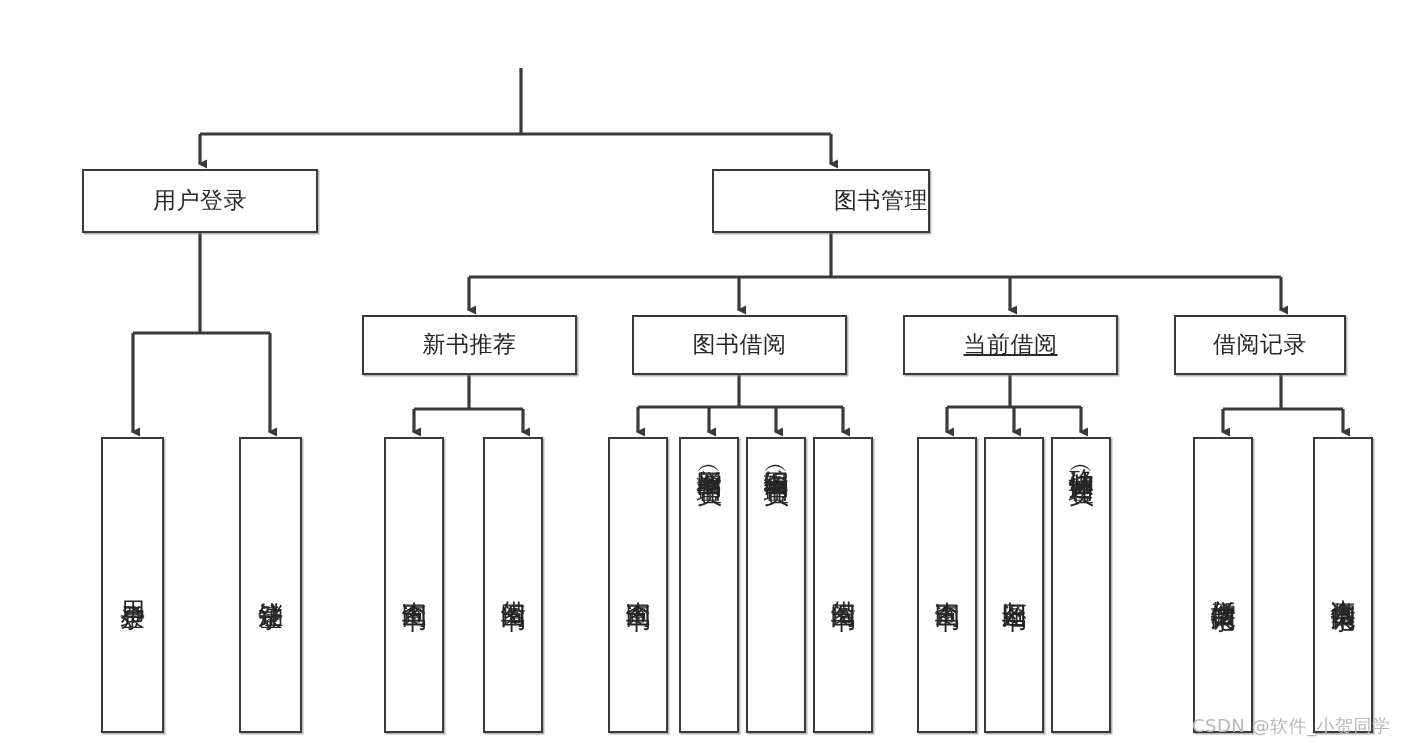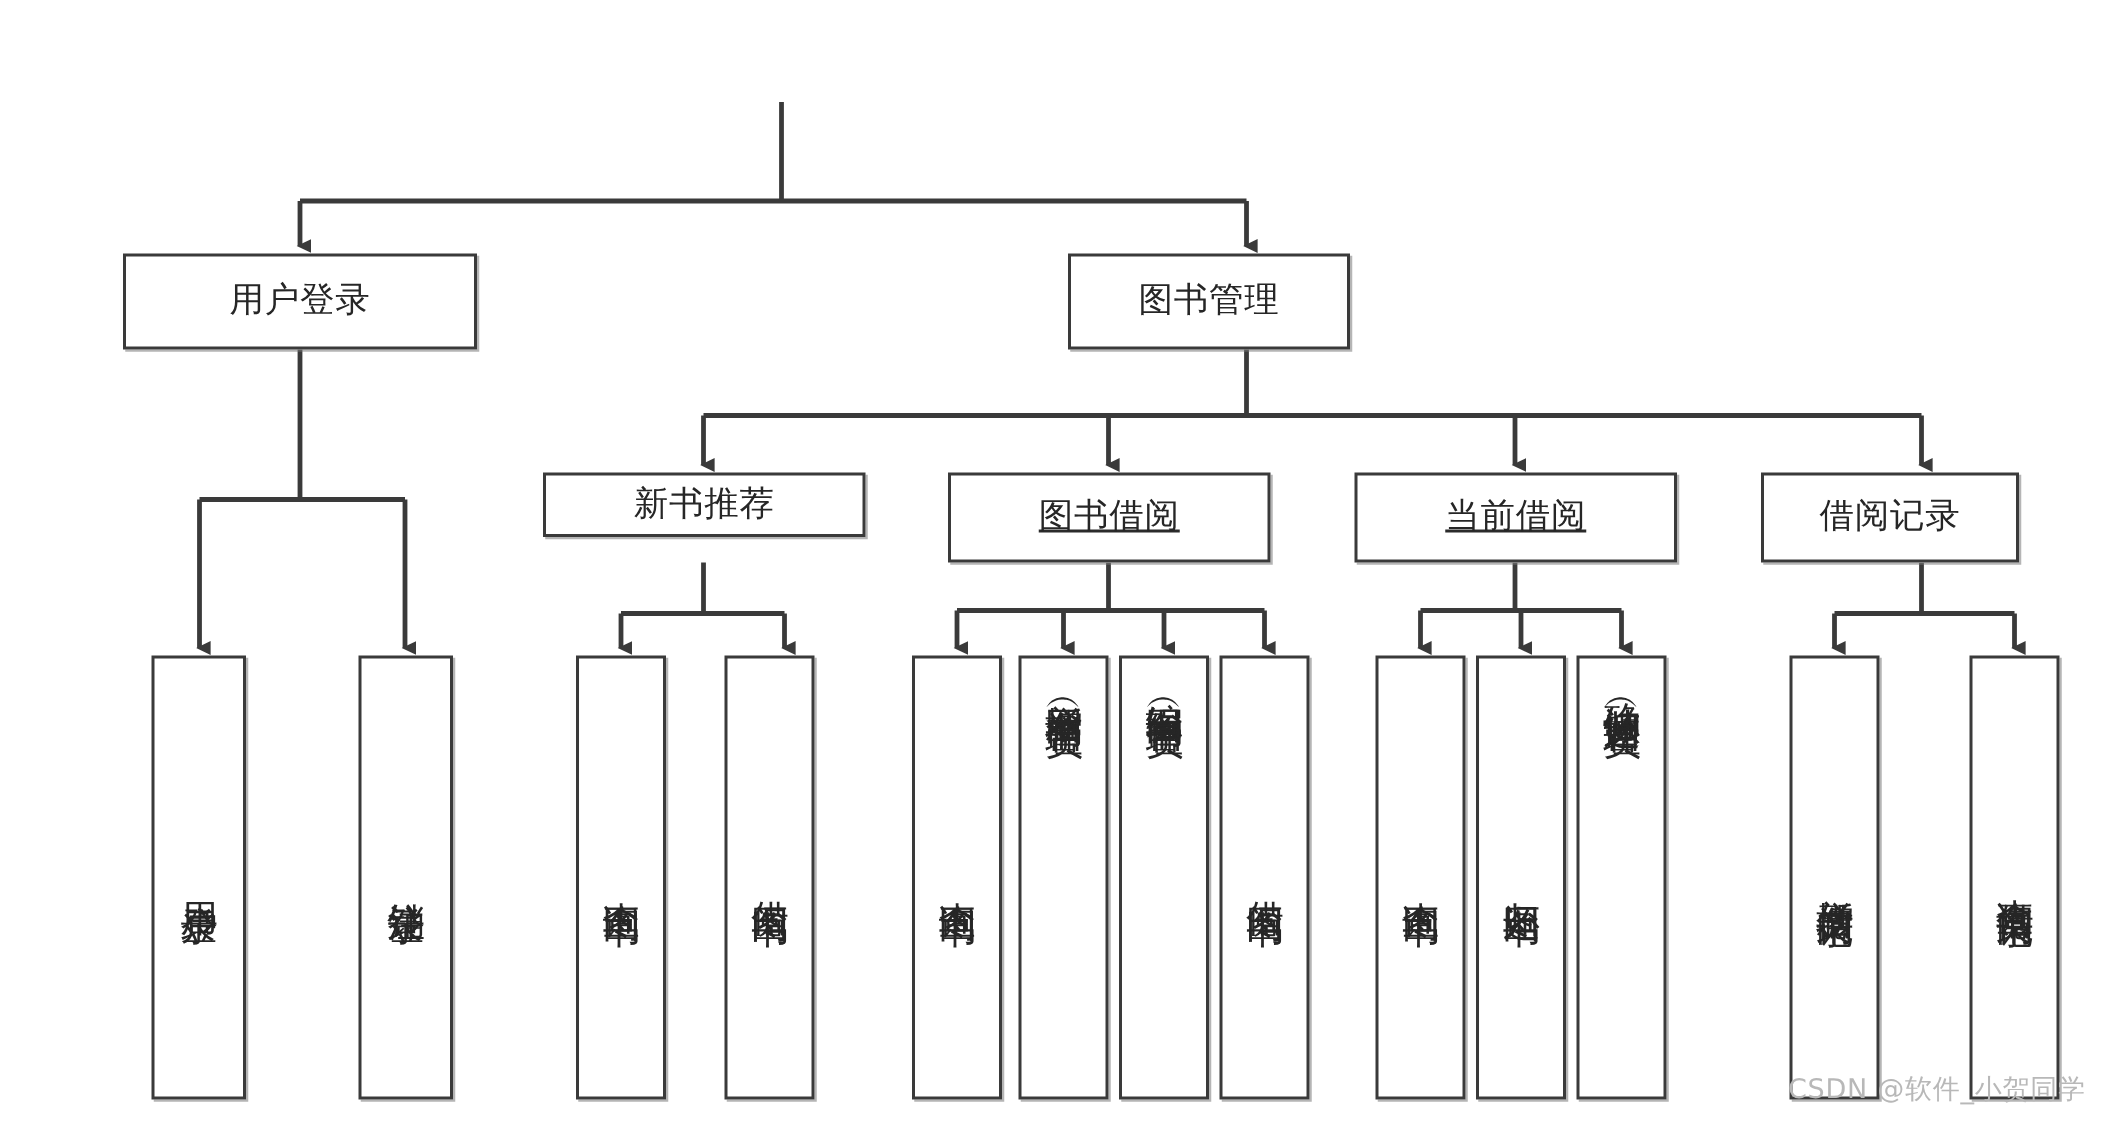--- a/index.html
+++ b/index.html
@@ -127,29 +127,29 @@
       <path d="M1223,409 L1223,432" marker-end="url(#arw)"></path>
       <path d="M1343,409 L1343,432" marker-end="url(#arw)"></path>
     </g>
   </svg>
 
 
   <div class="node horiz" style="left:82px; top:169px; width:236px; height:64px;">
     <span class="lbl">用户登录</span>
   </div>
 
-  <div class="node horiz" style="left:712px; top:169px; width:188px; height:64px;">
+  <div class="node horiz" style="left:712px; top:169px; width:218px; height:64px;justify-content:flex-end;">
     <span class="lbl">图书管理</span>
   </div>
 
-  <div class="node horiz" style="left:362px; top:315px; width:215px; height:43px;">
+  <div class="node horiz" style="left:362px; top:315px; width:215px; height:60px;">
     <span class="lbl">新书推荐</span>
   </div>
 
-  <div class="node horiz" style="left:632px; top:315px; width:215px; height:60px;text-decoration:underline;">
+  <div class="node horiz" style="left:632px; top:315px; width:215px; height:60px;">
     <span class="lbl">图书借阅</span>
   </div>
 
   <div class="node horiz" style="left:903px; top:315px; width:215px; height:60px;text-decoration:underline;">
     <span class="lbl">当前借阅</span>
   </div>
 
   <div class="node horiz" style="left:1174px; top:315px; width:172px; height:60px;align-items:center;">
     <span class="lbl">借阅记录</span>
   </div>

